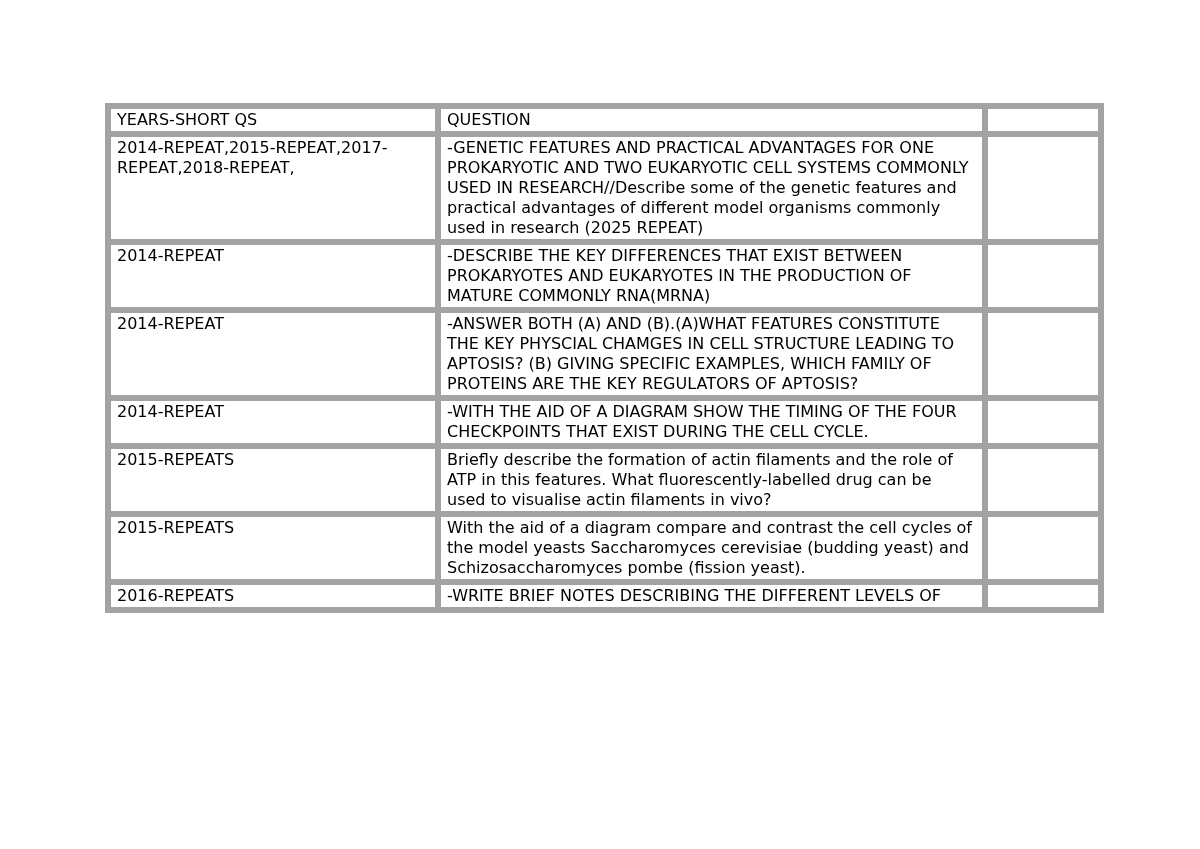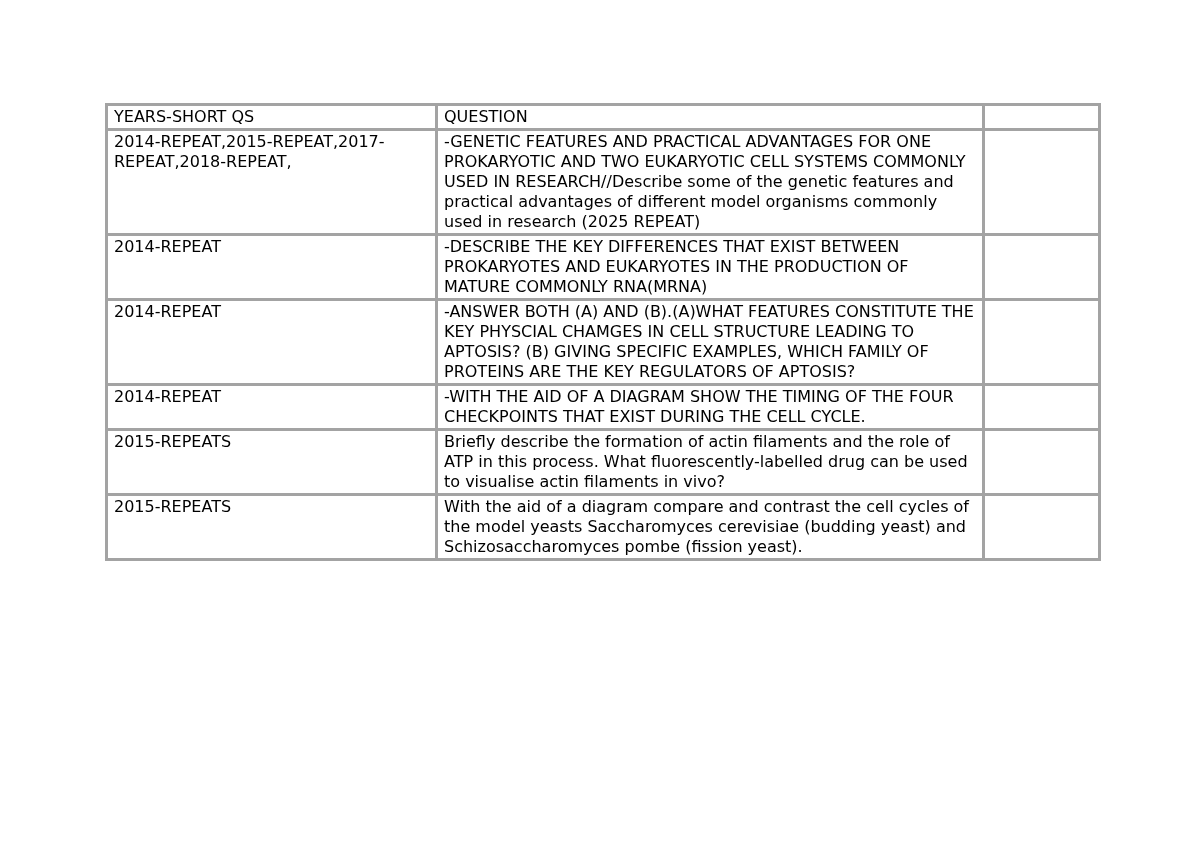--- a/index.html
+++ b/index.html
@@ -25,21 +25,21 @@
     border-collapse: collapse;
     font-size: 16px;
     line-height: 20px;
     color: #000000;
   }
   table.qtable col.c1 { width: 330px; }
   table.qtable col.c2 { width: 547px; }
   table.qtable col.c3 { width: 116px; }
   table.qtable th,
   table.qtable td {
-    border: 3px solid #a3a3a3;
+    border: 6px solid #a3a3a3;
     vertical-align: top;
     text-align: left;
     font-weight: normal;
     padding: 1px 7px 1px 6px;
     overflow: hidden;
     word-wrap: break-word;
   }
   table.qtable thead th {
     height: 20px;
   }
@@ -77,23 +77,28 @@
           <td>-ANSWER BOTH (A) AND (B).(A)WHAT FEATURES CONSTITUTE THE KEY PHYSCIAL CHAMGES IN CELL STRUCTURE LEADING TO APTOSIS? (B) GIVING SPECIFIC EXAMPLES, WHICH FAMILY OF PROTEINS ARE THE KEY REGULATORS OF APTOSIS?</td>
           <td></td>
         </tr>
         <tr>
           <td>2014-REPEAT</td>
           <td>-WITH THE AID OF A DIAGRAM SHOW THE TIMING OF THE FOUR CHECKPOINTS THAT EXIST DURING THE CELL CYCLE.</td>
           <td></td>
         </tr>
         <tr>
           <td>2015-REPEATS</td>
-          <td>Briefly describe the formation of actin filaments and the role of ATP in this process. What fluorescently-labelled drug can be used to visualise actin filaments in vivo?</td>
+          <td>Briefly describe the formation of actin filaments and the role of ATP in this features. What fluorescently-labelled drug can be used to visualise actin filaments in vivo?</td>
           <td></td>
         </tr>
         <tr>
           <td>2015-REPEATS</td>
           <td>With the aid of a diagram compare and contrast the cell cycles of the model yeasts Saccharomyces cerevisiae (budding yeast) and Schizosaccharomyces pombe (fission yeast).</td>
           <td></td>
         </tr>
+        <tr>
+          <td>2016-REPEATS</td>
+          <td>-WRITE BRIEF NOTES DESCRIBING THE DIFFERENT LEVELS OF</td>
+          <td></td>
+        </tr>
       </tbody>
   </table>
 </div>
 
 </body></html>

